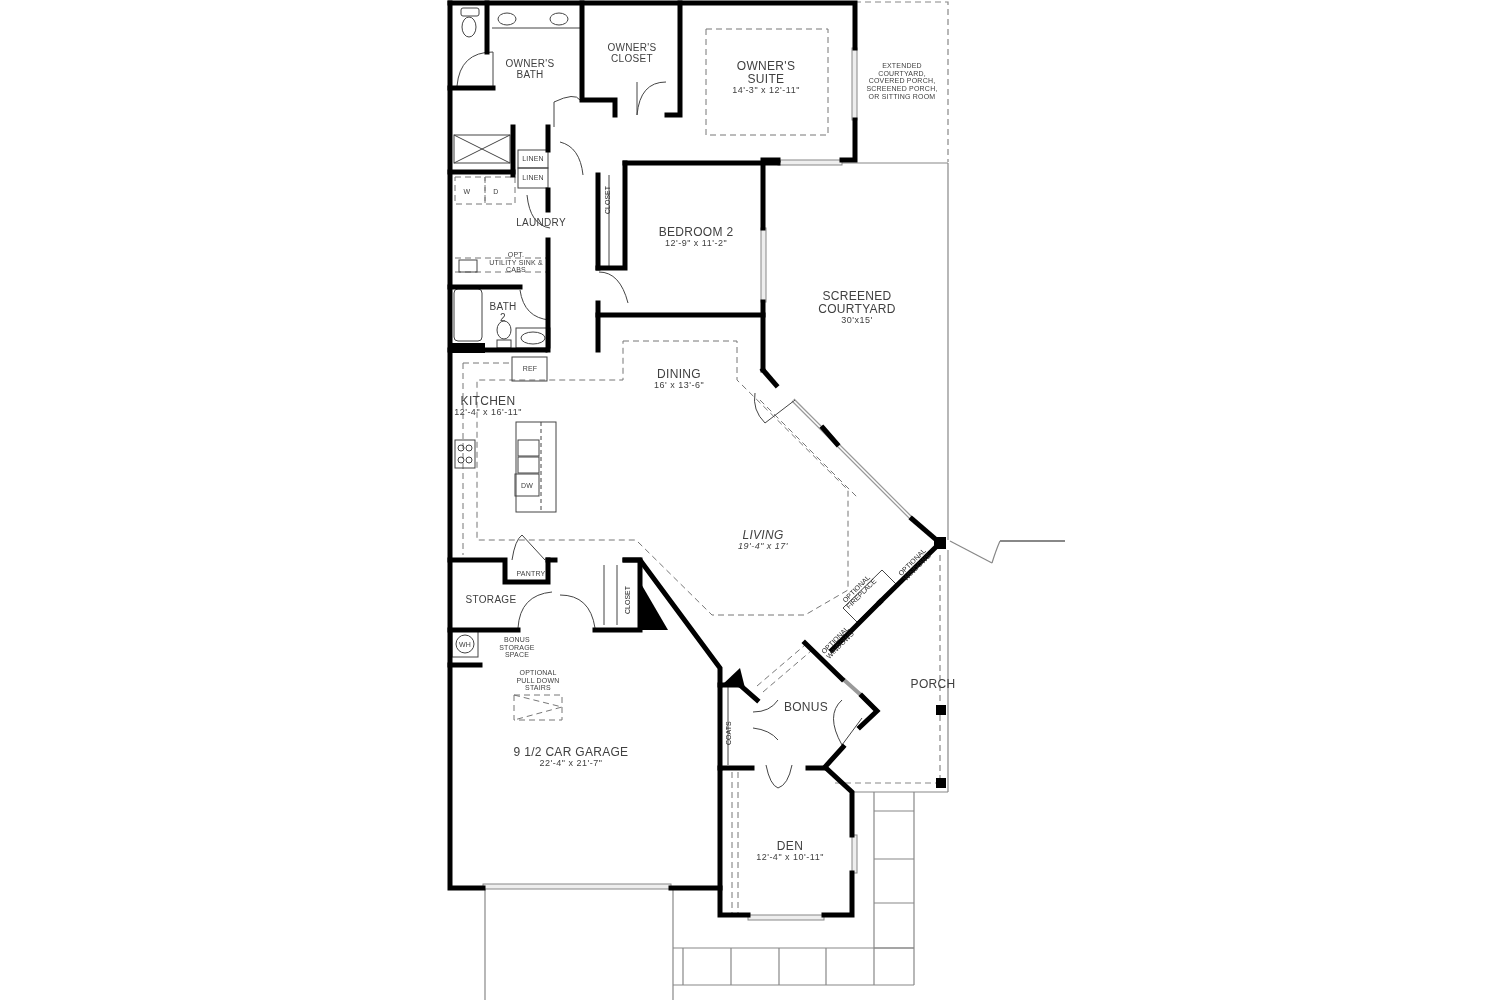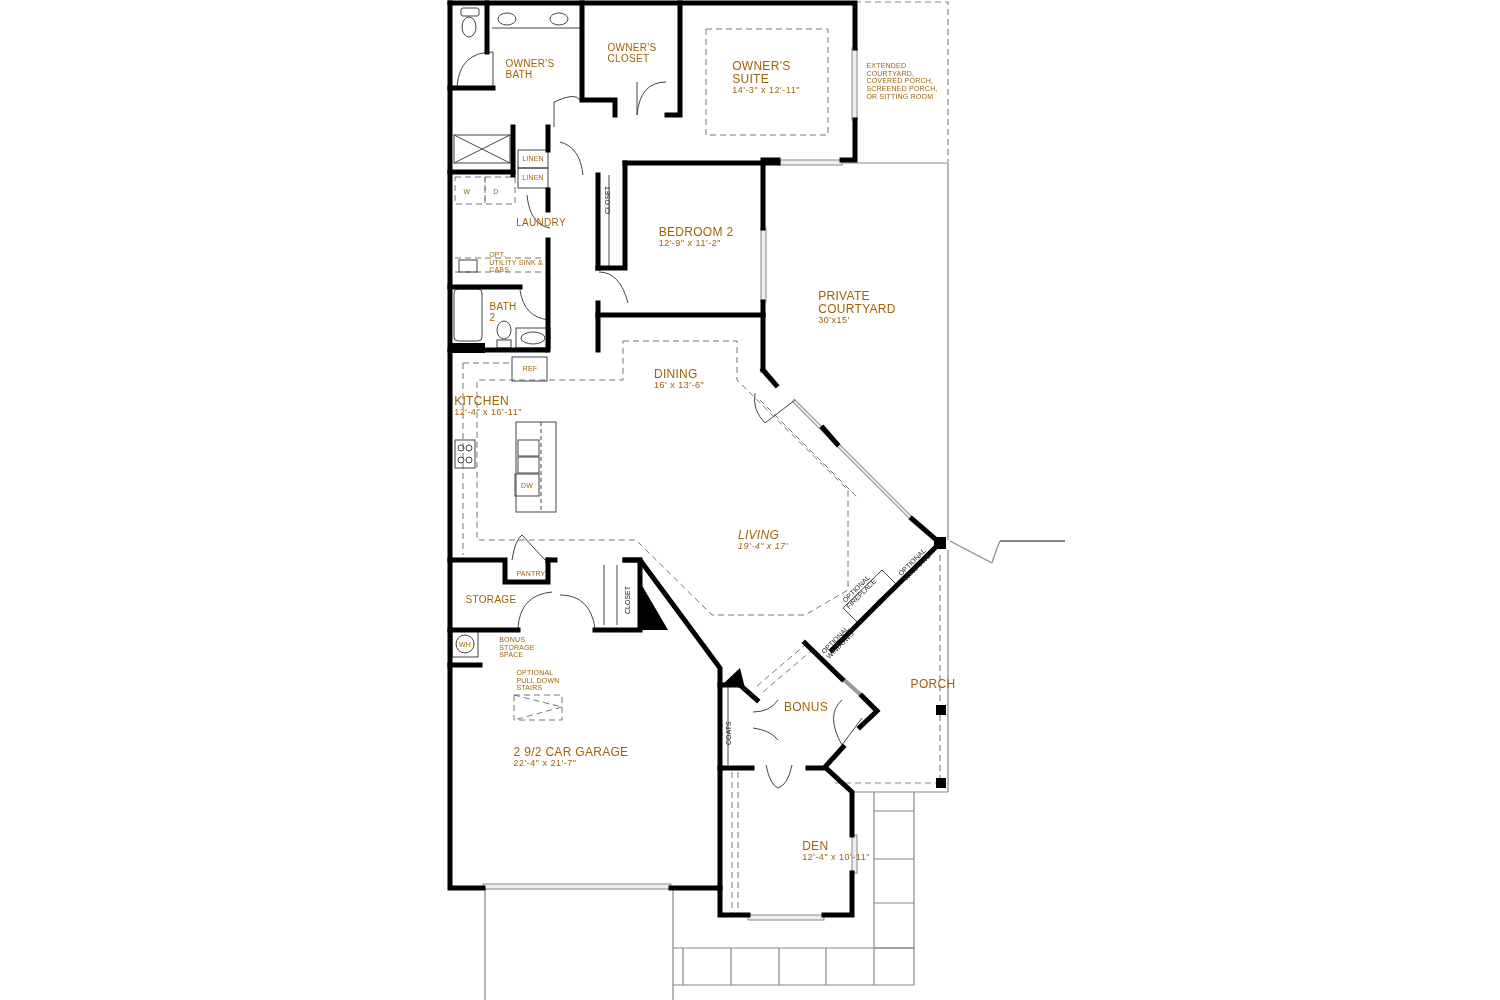--- a/index.html
+++ b/index.html
@@ -1,18 +1,18 @@
 <!DOCTYPE html>
 <html><head>
 <meta charset="utf-8">
 <style>
   html, body { margin: 0; padding: 0; background: #ffffff; }
   body { width: 1500px; height: 1000px; position: relative; overflow: hidden; font-family: "Liberation Sans", sans-serif; }
   #plan { position: absolute; left: 0; top: 0; width: 1500px; height: 1000px; }
-  .lbl { position: absolute; color: #a16207; font-family: "Liberation Sans", sans-serif; line-height: 1.1; white-space: nowrap; transform: translateX(-50%); }
+  .lbl { position: absolute; text-align: center; color: #404040; font-family: "Liberation Sans", sans-serif; line-height: 1.1; white-space: nowrap; transform: translateX(-50%); }
   .lbl .name { display: block; font-size: 12px; letter-spacing: 0.3px; }
   .lbl .dim { display: block; font-size: 9px; letter-spacing: 0.5px; }
   .small { font-size: 7px; letter-spacing: 0.2px; }
   .small .line { display: block; }
   .rot { position: absolute; font-size: 7px; color: #222; white-space: nowrap; }
 </style>
 </head>
 <body>
 
 <svg id="plan" viewBox="0 0 1500 1000" xmlns="http://www.w3.org/2000/svg">
@@ -230,21 +230,21 @@
 <div class="lbl" style="left:766px; top:60px;">
   <span class="name">OWNER'S</span>
   <span class="name">SUITE</span>
   <span class="dim">14'-3" x 12'-11"</span>
 </div>
 <div class="lbl" style="left:696px; top:226px;">
   <span class="name">BEDROOM 2</span>
   <span class="dim">12'-9" x 11'-2"</span>
 </div>
 <div class="lbl" style="left:857px; top:290px;">
-  <span class="name">PRIVATE</span>
+  <span class="name">SCREENED</span>
   <span class="name">COURTYARD</span>
   <span class="dim">30'x15'</span>
 </div>
 <div class="lbl" style="left:493px; top:217px;margin-left:48px;">
   <span class="name" style="font-size:10px;">LAUNDRY</span>
 </div>
 <div class="lbl" style="left:503px; top:301px;">
   <span class="name" style="font-size:10px;">BATH</span>
   <span class="name" style="font-size:10px;">2</span>
 </div>
@@ -257,30 +257,30 @@
   <span class="dim">16' x 13'-6"</span>
 </div>
 <div class="lbl" style="left:763px; top:529px;font-style:italic;">
   <span class="name">LIVING</span>
   <span class="dim">19'-4" x 17'</span>
 </div>
 <div class="lbl" style="left:491px; top:594px;">
   <span class="name" style="font-size:10px;">STORAGE</span>
 </div>
 <div class="lbl" style="left:571px; top:746px;">
-  <span class="name">2  9/2 CAR GARAGE</span>
+  <span class="name">9  1/2 CAR GARAGE</span>
   <span class="dim">22'-4"  x 21'-7"</span>
 </div>
 <div class="lbl" style="left:806px; top:701px;">
   <span class="name">BONUS</span>
 </div>
 <div class="lbl" style="left:902px; top:678px;margin-left:31px;">
   <span class="name">PORCH</span>
 </div>
-<div class="lbl" style="left:790px; top:840px;margin-left:46px;">
+<div class="lbl" style="left:790px; top:840px;">
   <span class="name">DEN</span>
   <span class="dim">12'-4" x 10'-11"</span>
 </div>
 
 <div class="lbl small" style="left:533px; top:155px;">
     <span class="line">LINEN</span>
   </div>
 <div class="lbl small" style="left:533px; top:174px;">
     <span class="line">LINEN</span>
   </div>

